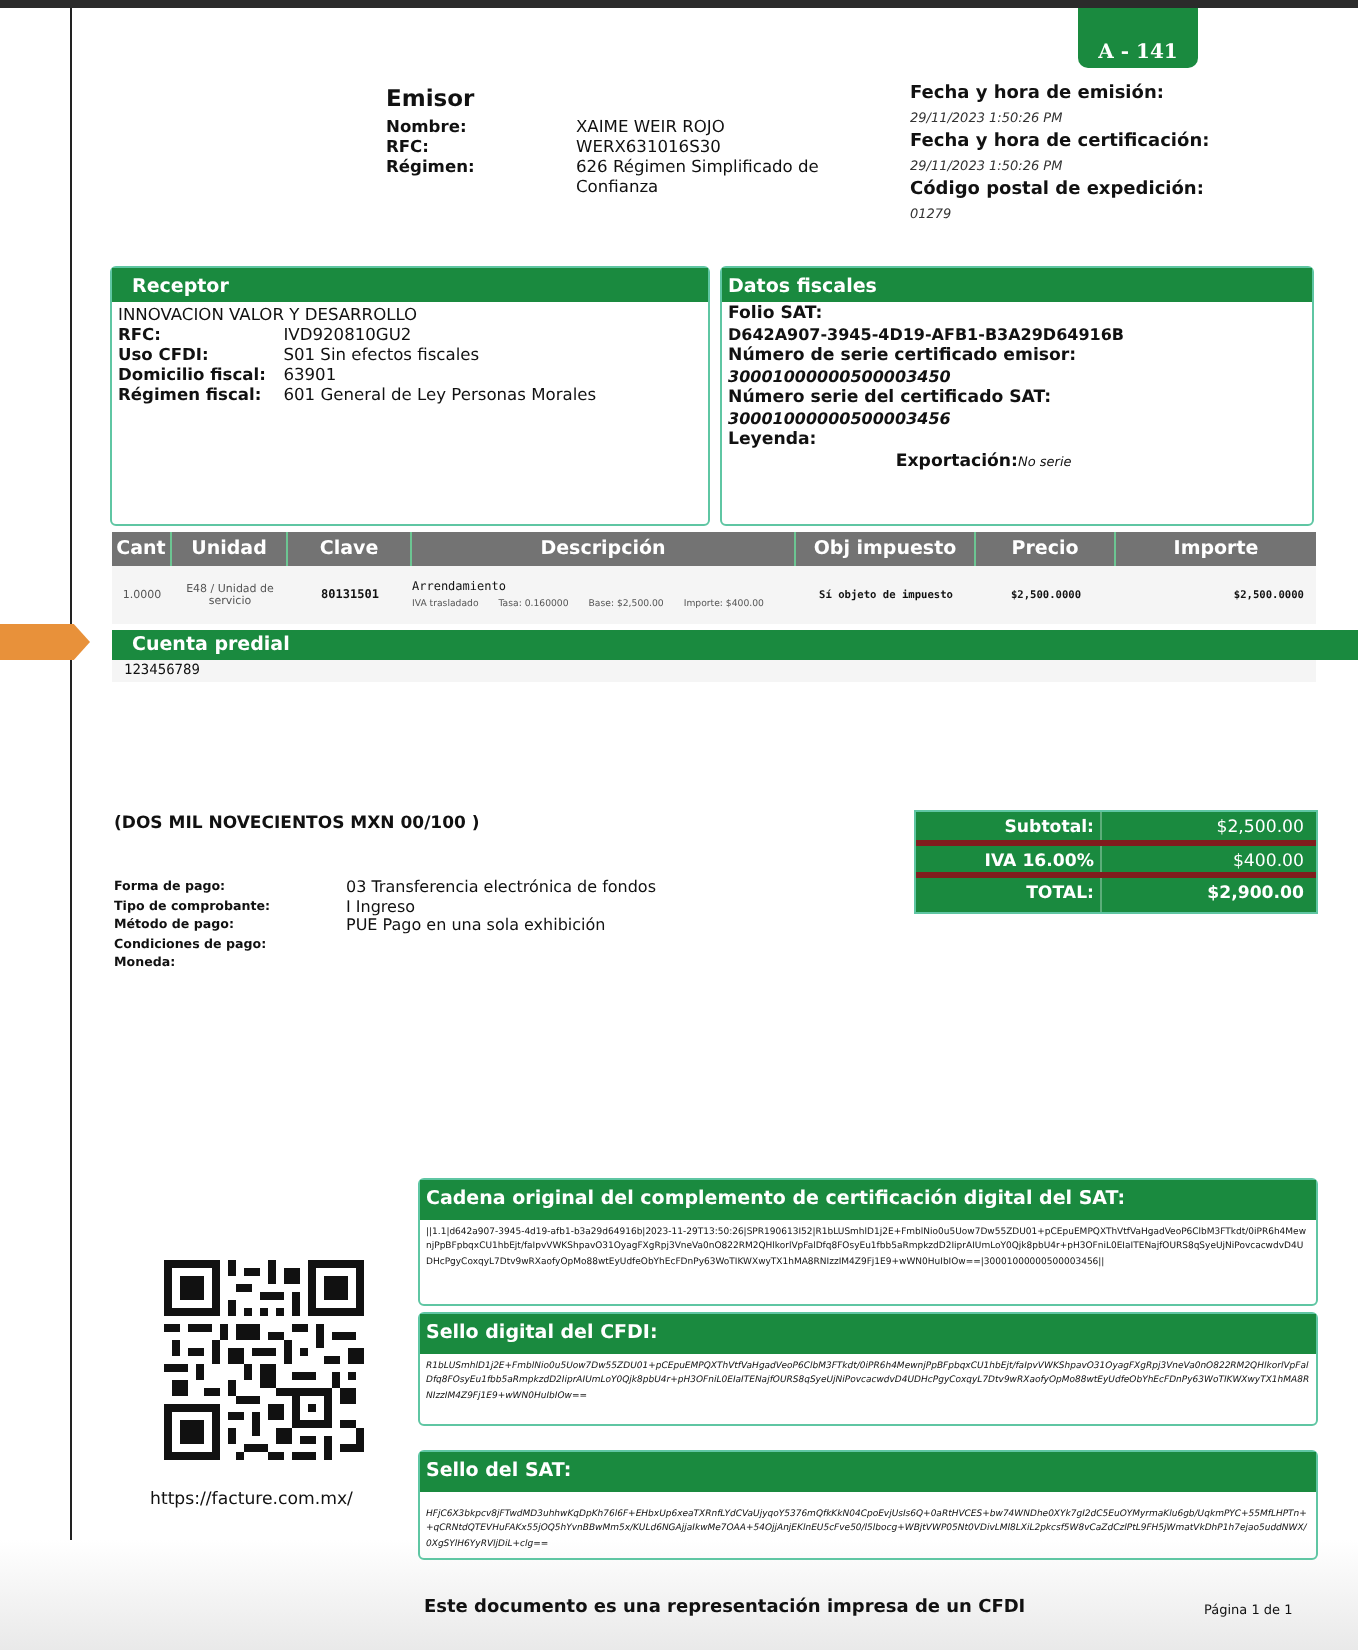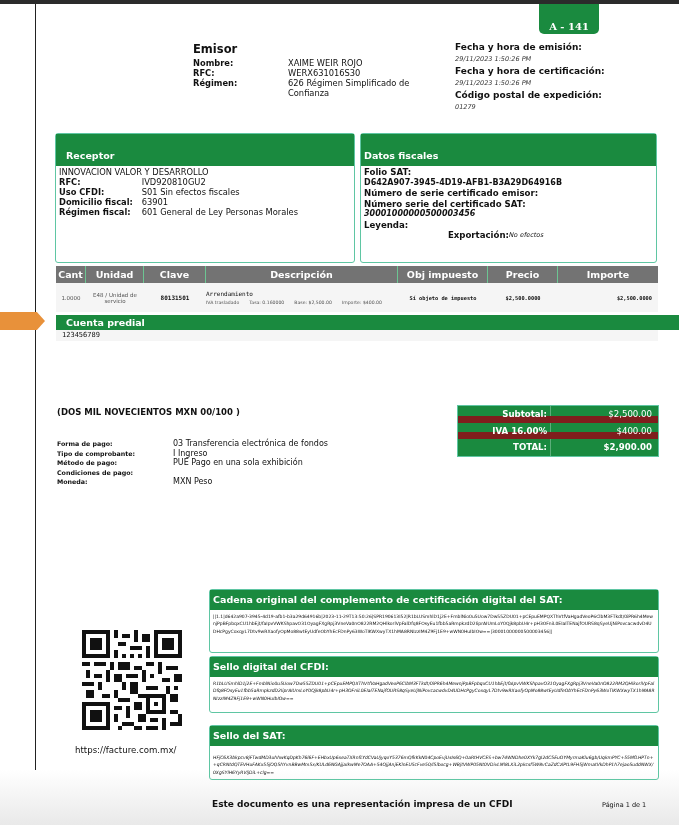--- a/index.html
+++ b/index.html
@@ -16,21 +16,21 @@
   .emisor-title { font-size: 11.5px; font-weight: bold; margin-bottom: 2px; }
   .kv { display: flex; font-size: 8.3px; line-height: 10px; }
   .kv .k { width: 95px; font-weight: bold; }
   .kv .v { width: 140px; }
 
   .fechas { position: absolute; left: 455px; top: 42px; font-size: 8.5px; }
   .fechas .lbl { font-weight: bold; font-size: 9px; line-height: 11px; }
   .fechas .val { font-style: italic; font-size: 6.5px; line-height: 13px; color: #333; }
 
   .box { position: absolute; border: 1.5px solid #5fc6a3; border-radius: 3px; }
-  .box-head { background: #1a8a3f; color: #fff; font-weight: bold; font-size: 9.5px; padding: 16px 10px; height: 17px; }
+  .box-head { background: #1a8a3f; color: #fff; font-weight: bold; font-size: 9.5px; padding: 4px 10px; height: 17px; }
   .box-body { padding: 1px 3px; font-size: 8.3px; line-height: 10px; }
   .receptor { left: 55px; top: 133px; width: 300px; height: 130px; }
   .receptor .kv .k { width: 83px; }
   .receptor .kv .v { width: 210px; }
   .fiscales { left: 360px; top: 133px; width: 297px; height: 130px; }
   .fiscales .box-head { padding-left: 3px; }
   .fiscales .lbl { font-weight: bold; font-size: 8.6px; line-height: 10.5px; }
   .fiscales .val { font-size: 8px; line-height: 10.5px; font-weight: bold; }
   .fiscales .ital { font-style: italic; }
   .fiscales .exp { display: flex; text-align: right; }
@@ -60,21 +60,21 @@
 
   .pointer { position: absolute; left: 0; top: 312px; width: 45px; height: 18px; background: #e8913a; clip-path: polygon(0 0, 82% 0, 100% 50%, 82% 100%, 0 100%); }
 
   .letra { position: absolute; left: 57px; top: 407px; font-weight: bold; font-size: 8.5px; }
   .pago { position: absolute; left: 57px; top: 439px; }
   .pago .kv { font-size: 8px; line-height: 9.5px; }
   .pago .kv .k { width: 116px; font-size: 6.3px; font-weight: bold; }
   .pago .kv .v { width: 240px; }
 
   .totals { position: absolute; left: 457px; top: 405px; width: 202px; border: 1px solid #5fc6a3; background: #1a8a3f; color: #fff; }
-  .totals .row { display: flex; height: 16.5px; line-height: 16.5px; border-bottom: 7px solid #7f1d1d; font-size: 8.6px; }
+  .totals .row { display: flex; height: 16.5px; line-height: 16.5px; border-bottom: 3px solid #7f1d1d; font-size: 8.6px; }
   .totals .row:last-child { border-bottom: none; }
   .totals .k { width: 93px; text-align: right; padding-right: 3px; font-weight: bold; border-right: 1px solid #5cae7a; }
   .totals .v { flex: 1; text-align: right; padding-right: 6px; }
   .totals .bold { font-weight: bold; }
 
   .qr { position: absolute; left: 82px; top: 630px; width: 100px; height: 100px; background: #fff; }
   .qr-url { position: absolute; left: 75px; top: 745px; font-size: 8.6px; }
 
   .sat-box { left: 209px; width: 450px; }
   .sat-head { background: #1a8a3f; color: #fff; font-weight: bold; font-size: 9.5px; padding: 4px 3px; height: 20px; }
@@ -145,26 +145,27 @@
     </div>
   </div>
 </div>
 
 <div class="box fiscales">
   <div class="box-head">Datos fiscales</div>
   <div class="box-body">
     <div class="lbl">Folio SAT:</div>
     <div class="val">D642A907-3945-4D19-AFB1-B3A29D64916B</div>
     <div class="lbl">Número de serie certificado emisor:</div>
+    <div class="val ital">30001000000500003450</div>
     <div class="lbl">Número serie del certificado SAT:</div>
     <div class="val ital">30001000000500003456</div>
     <div class="lbl">Leyenda:</div>
     <div class="exp">
       <div class="k">Exportación:</div>
-      <div class="v">No efectos</div>
+      <div class="v">No serie</div>
     </div>
   </div>
 </div>
 
 <div class="items-head">
   <div class="c-cant">Cant</div>
   <div class="c-unidad">Unidad</div>
   <div class="c-clave">Clave</div>
   <div class="c-desc">Descripción</div>
   <div class="c-obj">Obj impuesto</div>
@@ -207,21 +208,20 @@
   <div class="kv">
     <div class="k">Método de pago:</div>
     <div class="v">PUE Pago en una sola exhibición</div>
   </div>
   <div class="kv">
     <div class="k">Condiciones de pago:</div>
     <div class="v"></div>
   </div>
   <div class="kv">
     <div class="k">Moneda:</div>
-    <div class="v">MXN Peso</div>
   </div>
 </div>
 
 <div class="totals">
   <div class="row">
     <div class="k">Subtotal:</div>
     <div class="v">$2,500.00</div>
   </div>
   <div class="row">
     <div class="k">IVA 16.00%</div>

